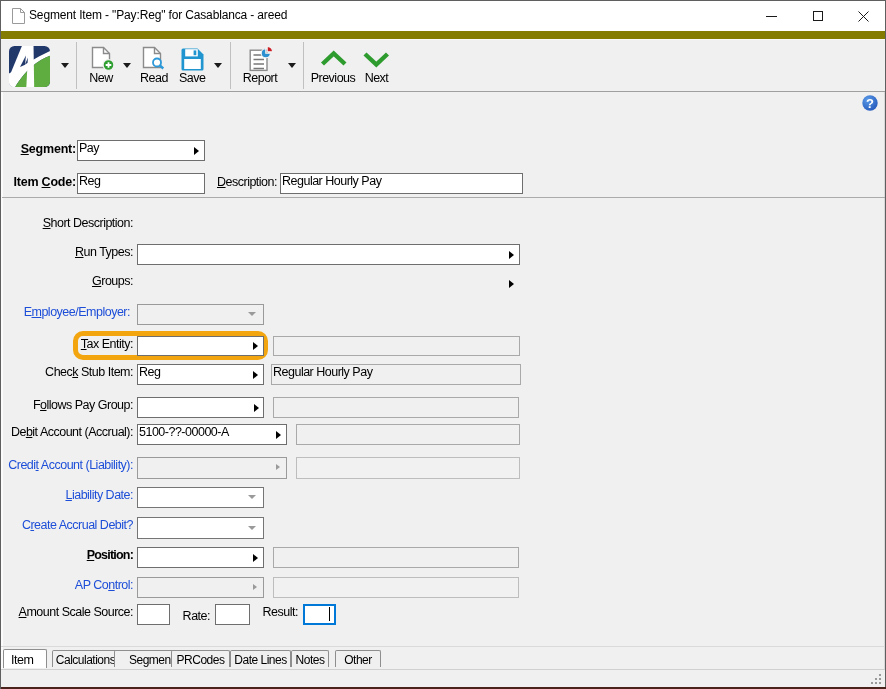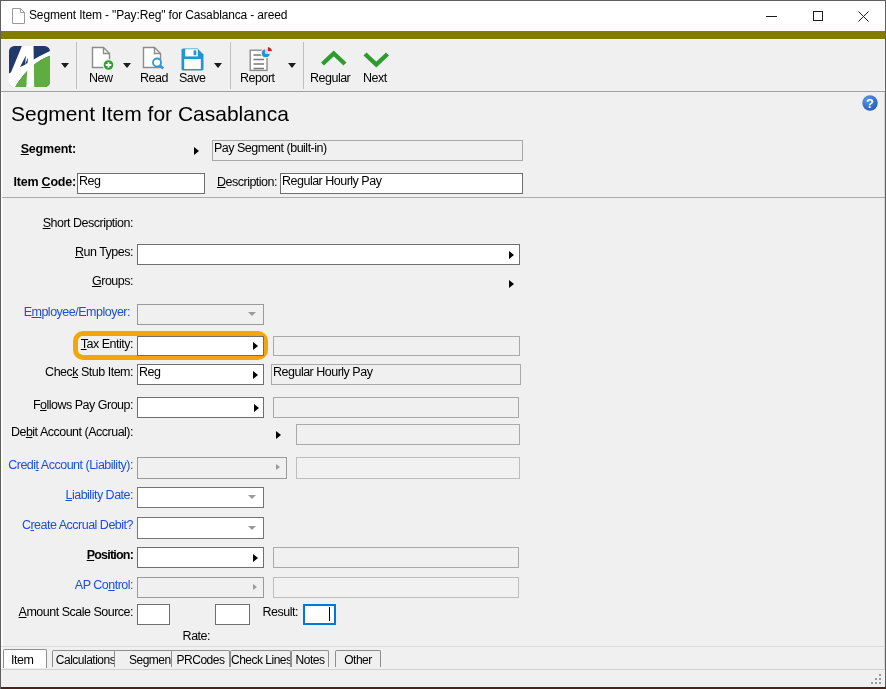--- a/index.html
+++ b/index.html
@@ -12,21 +12,21 @@
 
 #titlebar { position:absolute; left:0; top:0; width:884px; height:30px; background:#ffffff; }
 #titletext { position:absolute; left:28px; top:7px; font-size:12px; letter-spacing:-0.15px; color:#000; white-space:nowrap; }
 
 #olive { position:absolute; left:0; top:30px; width:884px; height:8px; background:#847c00; }
 #oliveunder { position:absolute; left:0; top:38px; width:884px; height:1px; background:#fafafa; }
 
 #toolbar { position:absolute; left:0; top:39px; width:884px; height:51px; background:#f0f0f0; }
 #toolbar-border { position:absolute; left:0; top:90px; width:884px; height:1px; background:#9f9f9f; }
 .sep { position:absolute; top:41px; width:1px; height:47px; background:#c0c0c0; }
-.tool-label { position:absolute; top:70px; font-size:12.5px; letter-spacing:-0.5px; color:#000; text-align:left; }
+.tool-label { position:absolute; top:70px; font-size:12.5px; letter-spacing:-0.5px; color:#000; text-align:center; }
 .ddarrow { position:absolute; width:0; height:0; border-left:4.5px solid transparent; border-right:4.5px solid transparent; border-top:5px solid #1b1b1b; }
 
 #header-text { position:absolute; left:10px; top:101px; font-size:21px; color:#000; }
 
 #divider { position:absolute; left:1px; top:196px; width:883px; height:1px; background:#ababab; }
 
 .lbl { position:absolute; font-size:12.5px; letter-spacing:-0.5px; white-space:nowrap; }
 .r { text-align:right; }
 .b { font-weight:bold; letter-spacing:-0.2px; }
 .g { color:#1d4ed8; }
@@ -123,38 +123,37 @@
     <path d="M18.2 6.8 L 18.2 1.4 A 5.4 5.4 0 0 1 23.6 6.8 Z" fill="#cd2026" stroke="#f2f2f2" stroke-width="1.1"></path>
   </svg>
   <div class="tool-label" style="left:239px;width:40px">Report</div>
   <div class="ddarrow" style="left:287px;top:62px"></div>
   <div class="sep" style="left:302px"></div>
 
   <svg class="abs" style="left:318px;top:49px" width="72" height="18" viewBox="0 0 72 18">
     <path d="M3.5 14 L 14.7 3.5 L 26 14" fill="none" stroke="#2e9b2e" stroke-width="4.4"></path>
     <path d="M46 4 L 57.3 14.5 L 68.5 4" fill="none" stroke="#2e9b2e" stroke-width="4.4"></path>
   </svg>
-  <div class="tool-label" style="left:309px;width:46px">Regular</div>
+  <div class="tool-label" style="left:309px;width:46px">Previous</div>
   <div class="tool-label" style="left:362px;width:27px">Next</div>
 
-  <div id="header-text">Segment Item for Casablanca</div>
   <svg class="abs" style="left:861px;top:94px" width="16" height="16" viewBox="0 0 16 16">
     <defs>
         <radialGradient id="hg" cx="0.35" cy="0.3" r="0.9">
       <stop offset="0" stop-color="#5a9ae8"></stop>
           <stop offset="1" stop-color="#1c4fb4"></stop>
     </radialGradient>
       </defs>
     <circle cx="8" cy="8" r="7.7" fill="url(#hg)"></circle>
     <text x="8" y="12.6" font-family="Liberation Sans" font-size="13" font-weight="bold" fill="#fff" text-anchor="middle">?</text>
   </svg>
 
   <div class="lbl r b" style="left:0px;top:141px;width:75px"><u>S</u>egment:</div>
+  <div class="fld" style="left:76px;top:139px;width:128px;height:21px">Pay</div>
   <div class="arr-r" style="left:193px;top:146px"></div>
-  <div class="ro" style="left:211px;top:139px;width:311px;height:21px">Pay Segment (built-in)</div>
   <div class="lbl r b" style="left:0px;top:174px;width:75px">Item <u>C</u>ode:</div>
   <div class="fld" style="left:76px;top:172px;width:128px;height:21px">Reg</div>
   <div class="lbl" style="left:216px;top:174px"><u>D</u>escription:</div>
   <div class="fld" style="left:279px;top:172px;width:243px;height:21px">Regular Hourly Pay</div>
   <div id="divider"></div>
 
   <div class="lbl r" style="left:0px;top:215px;width:132px"><u>S</u>hort Description:</div>
 
   <div class="lbl r" style="left:0px;top:244px;width:132px"><u>R</u>un Types:</div>
   <div class="fld" style="left:136px;top:243px;width:383px;height:21px"></div>
@@ -177,20 +176,21 @@
   <div class="fld" style="left:136px;top:363px;width:127px;height:21px">Reg</div>
   <div class="arr-r" style="left:252px;top:370px"></div>
   <div class="ro" style="left:270px;top:363px;width:250px;height:21px">Regular Hourly Pay</div>
 
   <div class="lbl r" style="left:0px;top:397px;width:132px">F<u>o</u>llows Pay Group:</div>
   <div class="fld" style="left:136px;top:396px;width:127px;height:21px"></div>
   <div class="arr-r" style="left:253px;top:403px"></div>
   <div class="ro" style="left:272px;top:396px;width:246px;height:21px"></div>
 
   <div class="lbl r" style="left:0px;top:424px;width:132px">De<u>b</u>it Account (Accrual):</div>
+  <div class="fld" style="left:136px;top:423px;width:150px;height:21px">5100-??-00000-A</div>
   <div class="arr-r" style="left:275px;top:430px"></div>
   <div class="ro" style="left:295px;top:423px;width:224px;height:21px"></div>
 
   <div class="lbl r g" style="left:0px;top:457px;width:132px">Credi<u>t</u> Account (Liability):</div>
   <div class="dis" style="left:136px;top:456px;width:150px;height:22px"></div>
   <div class="arr-r-g" style="left:275px;top:463px"></div>
   <div class="rodis" style="left:295px;top:456px;width:224px;height:22px"></div>
 
   <div class="lbl r g" style="left:0px;top:487px;width:132px"><u>L</u>iability Date:</div>
   <div class="disw" style="left:136px;top:486px;width:127px;height:21px"></div>
@@ -205,31 +205,31 @@
   <div class="arr-r" style="left:252px;top:553px"></div>
   <div class="ro" style="left:272px;top:546px;width:246px;height:21px"></div>
 
   <div class="lbl r g" style="left:0px;top:577px;width:132px">AP Co<u>n</u>trol:</div>
   <div class="dis" style="left:136px;top:576px;width:127px;height:21px"></div>
   <div class="arr-r-g" style="left:252px;top:583px"></div>
   <div class="rodis" style="left:272px;top:576px;width:246px;height:21px"></div>
 
   <div class="lbl r" style="left:0px;top:604px;width:132px"><u>A</u>mount Scale Source:</div>
   <div class="fld" style="left:136px;top:603px;width:33px;height:21px"></div>
-  <div class="lbl r" style="left:150px;top:628px;width:59px">Rate:</div>
+  <div class="lbl r" style="left:150px;top:608px;width:59px">Rate:</div>
   <div class="fld" style="left:214px;top:603px;width:35px;height:21px"></div>
   <div class="lbl r" style="left:230px;top:604px;width:67px">Result:</div>
   <div class="fld" style="left:302px;top:603px;width:33px;height:21px;border:2px solid #0078d7"></div>
   <div class="abs" style="left:328px;top:606px;width:1px;height:14px;background:#000"></div>
 
   <div class="abs" style="left:0;top:645px;width:884px;height:1px;background:#dadada"></div>
   <div class="tab" style="left:51px;width:67px">Calculations</div>
   <div class="tab" style="left:113px;width:80px">Segments</div>
   <div class="tab" style="left:170px;width:59px">PRCodes</div>
-  <div class="tab" style="left:229px;width:61px">Check Lines</div>
+  <div class="tab" style="left:229px;width:61px">Date Lines</div>
   <div class="tab" style="left:290px;width:38px">Notes</div>
   <div class="tab" style="left:334px;width:46px">Other</div>
   <div id="tab-item">Item</div>
 
   <div id="statusbar"></div>
   <div class="scell" style="left:2px;width:97px;text-align:center;font-size:12.5px;letter-spacing:-0.5px;line-height:12px;padding-top:0px">Edit</div>
   <div class="scell" style="left:102px;width:764px"></div>
   <svg class="abs" style="left:868px;top:671px" width="14" height="14" viewBox="0 0 14 14">
     <g fill="#9a9a9a">
       <rect x="10" y="2" width="2" height="2"></rect>

